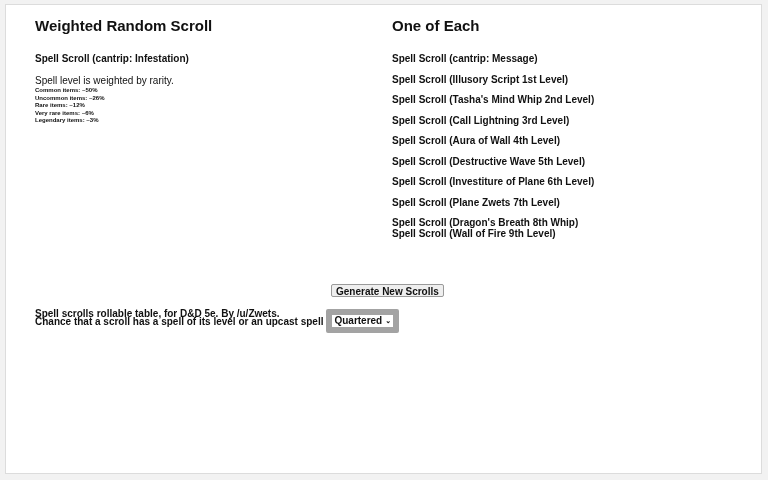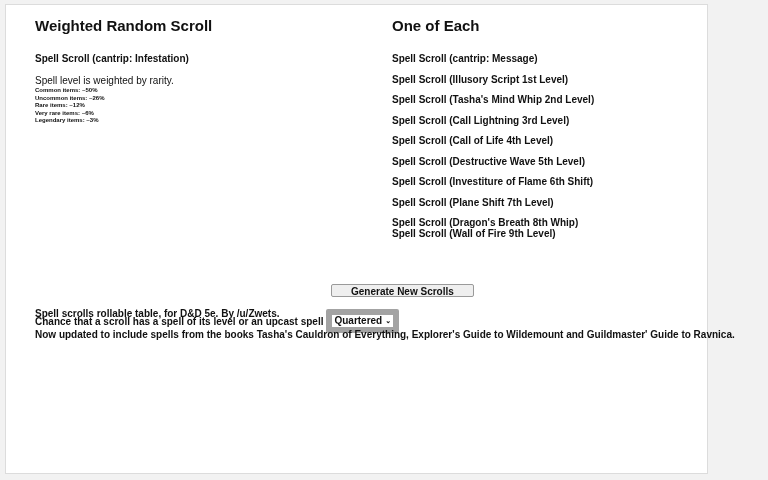--- a/index.html
+++ b/index.html
@@ -9,21 +9,21 @@
       height: 480px;
       background: #f2f2f2;
       font-family: "Liberation Sans", sans-serif;
       color: #111;
       overflow: hidden;
     }
     .frame {
       position: absolute;
       left: 5px;
       top: 4px;
-      width: 703px;
+      width: 757px;
       height: 470px;
       background: #ffffff;
       border: 1px solid #dcdcdc;
       box-sizing: border-box;
     }
     .col {
       position: absolute;
       top: 0;
     }
     .col-left { left: 29px; width: 340px; }
@@ -86,21 +86,21 @@
     }
     .chev {
       font-size: 7px;
       margin-left: 3px;
     }
     .gen-btn {
       position: absolute;
       left: 325px;
       top: 279px;
       height: 13px;
-      padding: 0 19px;
+      padding: 0 4px;
       background: #efefef;
       border: 1px solid #9a9a9a;
       border-radius: 2px;
       font-size: 10px;
       font-weight: bold;
       line-height: 13px;
       white-space: nowrap;
       font-family: "Liberation Sans", sans-serif;
       color: #111;
     }
@@ -129,34 +129,33 @@
       <div>Legendary items: ~3%</div>
     </div>
   </div>
 
   <div class="col col-right">
     <h2>One of Each</h2>
     <div class="scroll-line" style="top:41px">Spell Scroll (cantrip: Message)</div>
     <div class="scroll-line" style="top:61.5px">Spell Scroll (Illusory Script 1st Level)</div>
     <div class="scroll-line" style="top:82px">Spell Scroll (Tasha's Mind Whip 2nd Level)</div>
     <div class="scroll-line" style="top:102.5px">Spell Scroll (Call Lightning 3rd Level)</div>
-    <div class="scroll-line" style="top:123px">Spell Scroll (Call of Life 4th Level)</div>
+    <div class="scroll-line" style="top:123px">Spell Scroll (Aura of Wall 4th Level)</div>
     <div class="scroll-line" style="top:143.5px">Spell Scroll (Destructive Wave 5th Level)</div>
-    <div class="scroll-line" style="top:164px">Spell Scroll (Investiture of Flame 6th Shift)</div>
-    <div class="scroll-line" style="top:184.5px">Spell Scroll (Plane Shift 7th Level)</div>
+    <div class="scroll-line" style="top:164px">Spell Scroll (Investiture of Plane 6th Level)</div>
+    <div class="scroll-line" style="top:184.5px">Spell Scroll (Plane Zwets 7th Level)</div>
     <div class="scroll-line" style="top:205px">Spell Scroll (Dragon's Breath 8th Whip)</div>
     <div class="scroll-line" style="top:216px">Spell Scroll (Wall of Fire 9th Level)</div>
   </div>
 
   <div class="chance-row">
     <span>Chance that a scroll has a spell of its level or an upcast spell</span>
     <span class="select">
       <span>Quartered</span>
       <span class="chev">⌄</span>
     </span>
   </div>
 
   <button class="gen-btn">Generate New Scrolls</button>
 
   <div class="footer-line" style="top:303px">Spell scrolls rollable table, for D&amp;D 5e. By /u/Zwets.</div>
-  <div class="footer-line" style="top:324px">Now updated to include spells from the books Tasha's Cauldron of Everything, Explorer's Guide to Wildemount and Guildmaster' Guide to Ravnica.</div>
 
 </div>
 
 </body></html>

